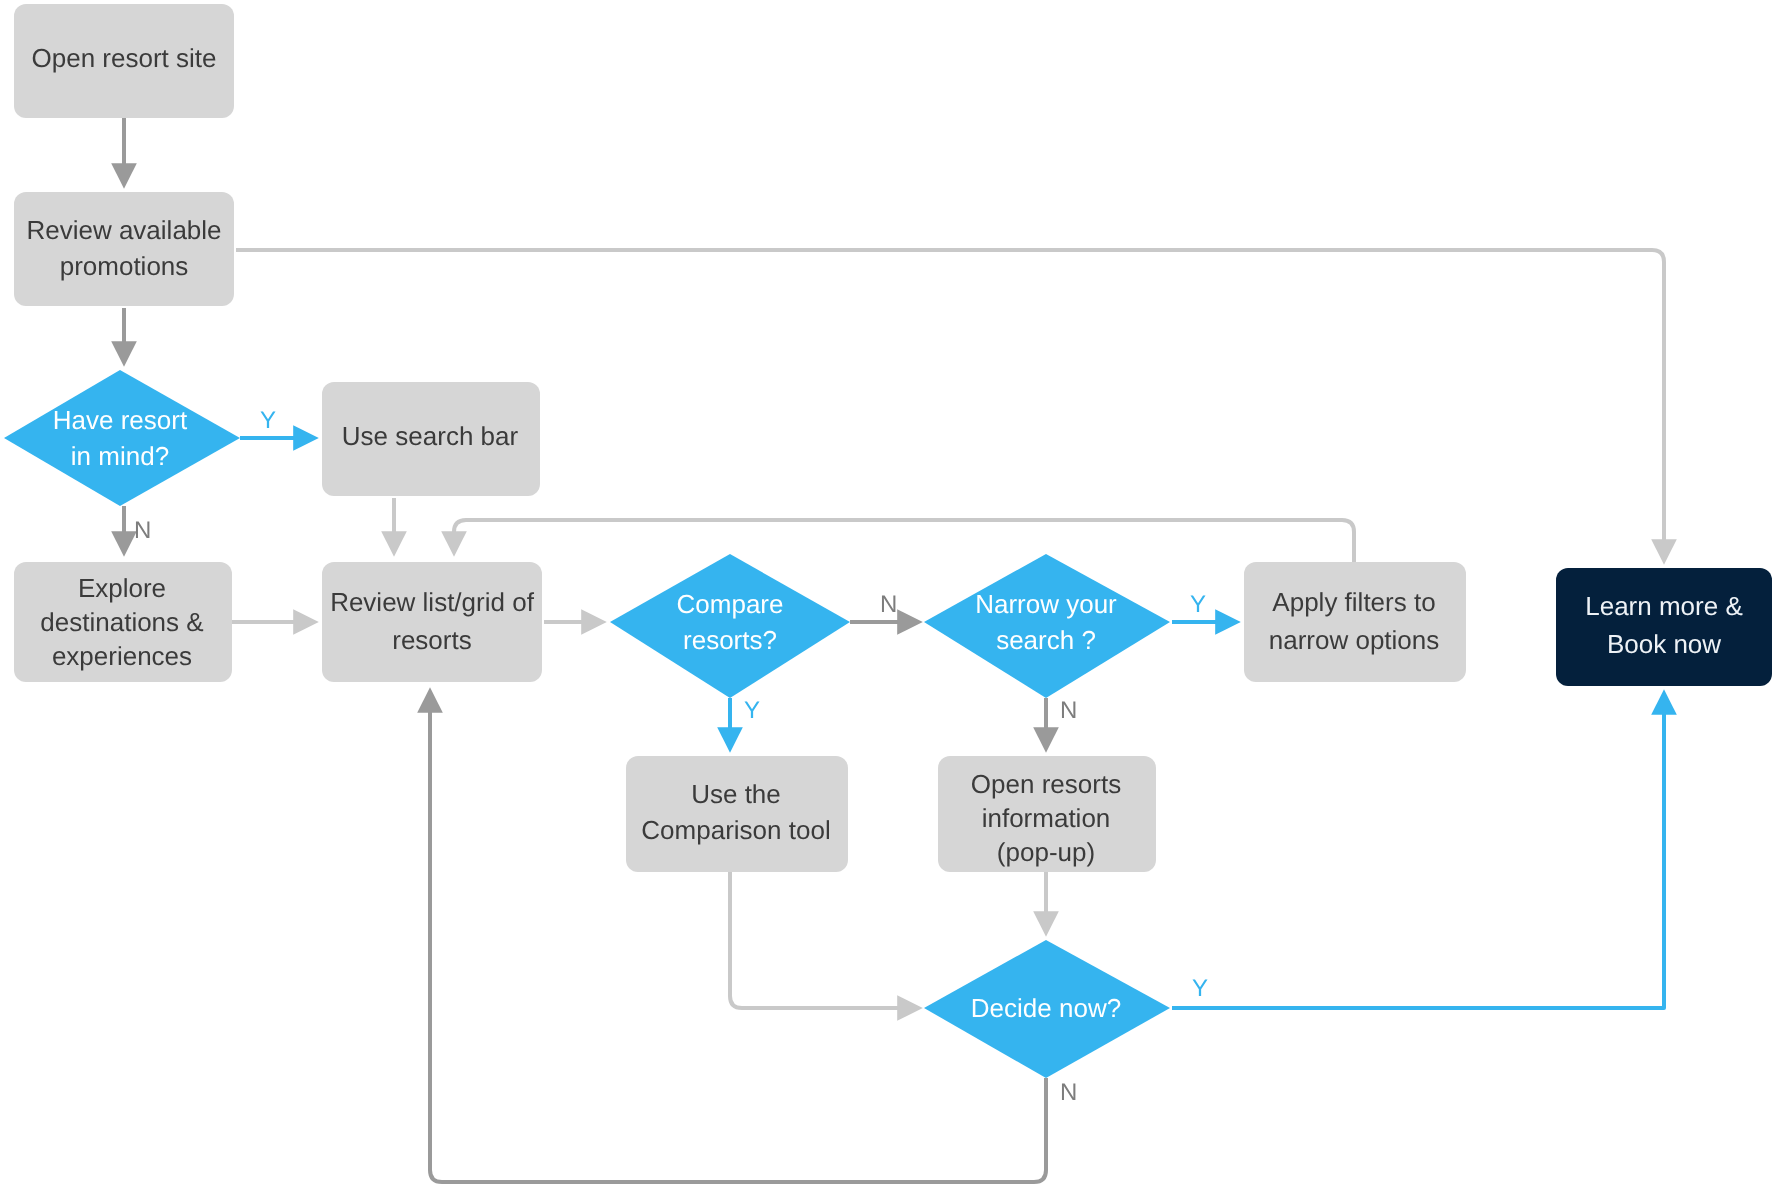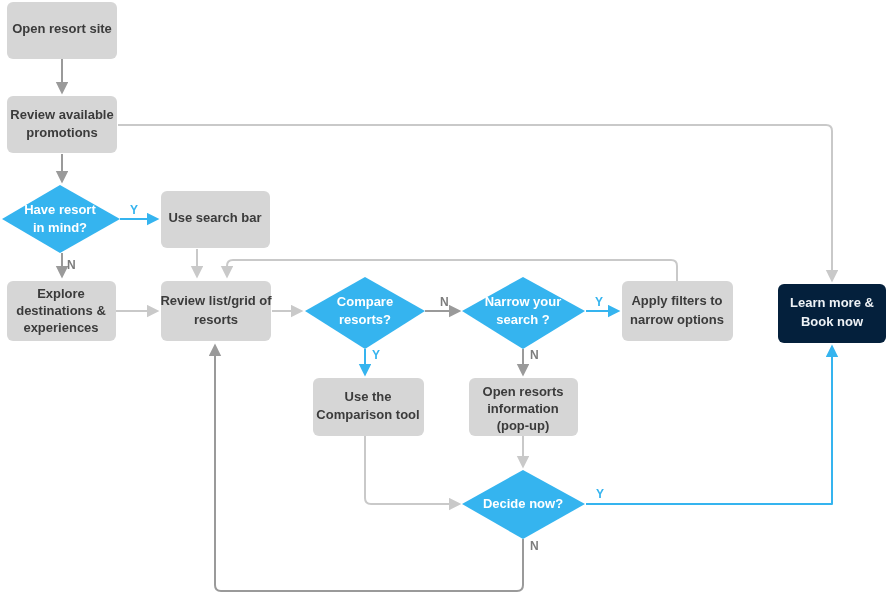--- a/index.html
+++ b/index.html
@@ -11,21 +11,20 @@
   body {
     width: 887px;
     height: 599px;
     font-family: "Liberation Sans", sans-serif;
     overflow: hidden;
   }
   #flow-root {
     position: relative;
     width: 887px;
     height: 599px;
-    font-weight: bold;
   }
   svg.flow-canvas {
     display: block;
     width: 887px;
     height: 599px;
   }
   .node-shape-box {
     rx: 6;
     ry: 6;
   }

